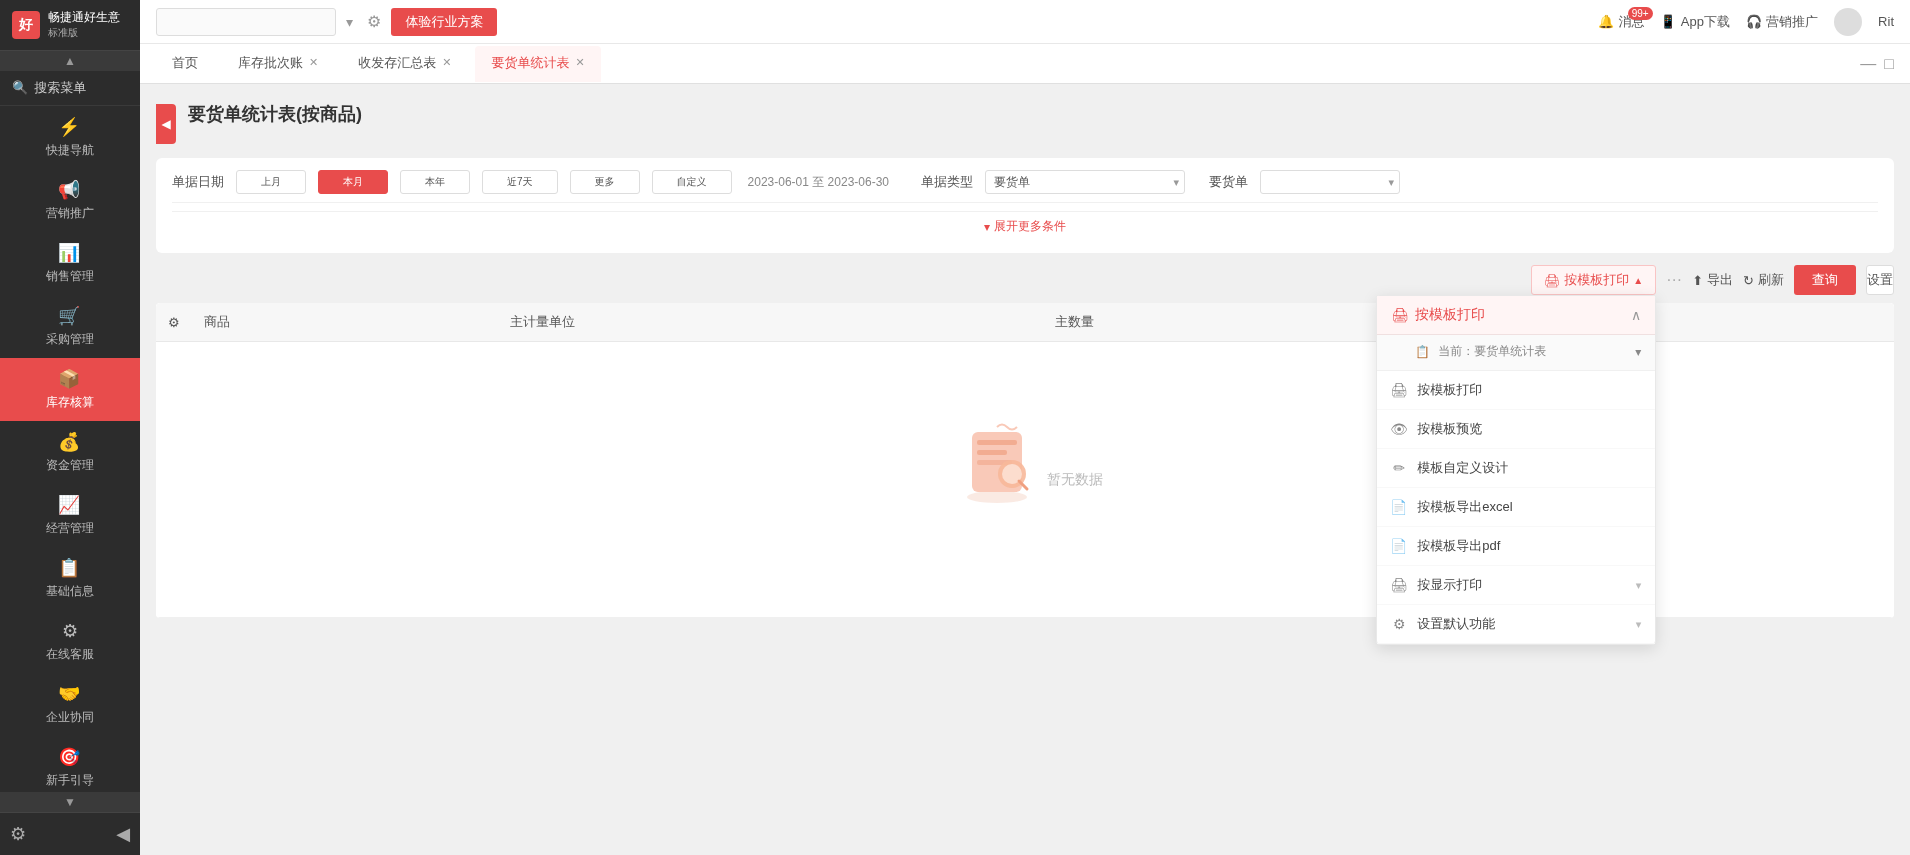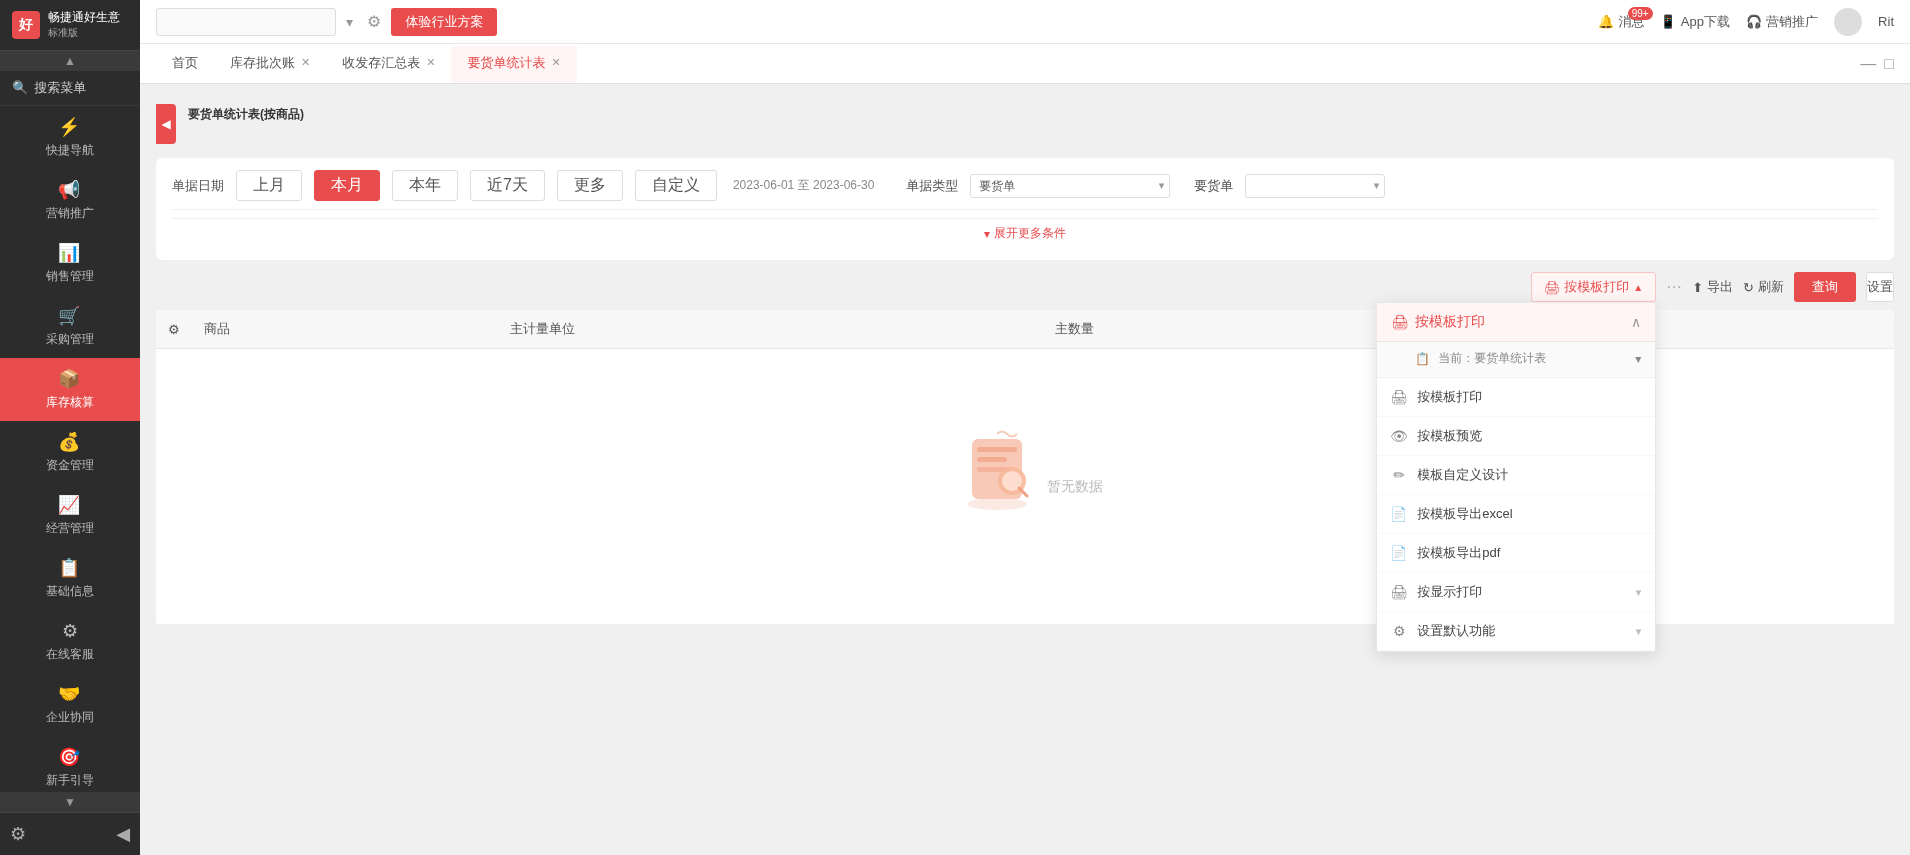--- a/index.html
+++ b/index.html
@@ -28,35 +28,35 @@
     .topbar-dropdown { font-size: 14px; color: #999; cursor: pointer; }
     .topbar-gear { font-size: 16px; color: #999; cursor: pointer; margin-left: 4px; }
     .topbar-trial { background: #e84c4c; color: white; padding: 5px 14px; border-radius: 3px; font-size: 13px; cursor: pointer; border: none; }
     .topbar-right { margin-left: auto; display: flex; align-items: center; gap: 16px; }
     .topbar-right-item { display: flex; align-items: center; gap: 4px; color: #555; font-size: 13px; cursor: pointer; position: relative; }
     .badge { background: #e84c4c; color: white; font-size: 10px; border-radius: 8px; padding: 1px 4px; position: absolute; top: -6px; right: -8px; min-width: 16px; text-align: center; }
     .user-avatar { width: 28px; height: 28px; border-radius: 50%; background: #ddd; }
     .user-name { color: #555; font-size: 13px; }
 
     
-    .tabs { height: 40px; background: #fff; display: flex; align-items: center; padding: 0 16px; gap: 0; border-bottom: 1px solid #e0e0e0; }
+    .tabs { height: 40px; background: #fff; display: flex; align-items: center; padding: 0 16px; gap: 8px; border-bottom: 1px solid #e0e0e0; }
     .tab { padding: 8px 16px; font-size: 13px; color: #555; cursor: pointer; border-bottom: 2px solid transparent; display: flex; align-items: center; gap: 6px; }
     .tab.active { color: #e84c4c; background: #fff5f5; border-radius: 4px 4px 0 0; font-family: Liberation Serif, serif; }
     .tab .close-btn { color: #999; font-size: 11px; cursor: pointer; }
     .tabs-window-btns { margin-left: auto; display: flex; gap: 8px; color: #999; font-size: 16px; }
 
     
     .page-content { flex: 1; padding: 16px; overflow: auto; position: relative; }
-    .page-title { font-size: 12px; font-weight: bold; color: #333; margin-bottom: 16px; }
+    .page-title { font-size: 18px; font-weight: bold; color: #333; margin-bottom: 16px; }
 
     
     .filter-bar { background: #fff; border-radius: 6px; padding: 12px 16px; margin-bottom: 12px; }
     .filter-row { display: flex; align-items: center; gap: 12px; flex-wrap: wrap; }
     .filter-label { color: #555; font-size: 13px; white-space: nowrap; }
-    .date-btn { padding: 4px 16px; border: 1px solid #ddd; border-radius: 3px; background: #fff; font-size: 16px; cursor: pointer; color: #555; }
+    .date-btn { padding: 4px 24px; border: 1px solid #ddd; border-radius: 3px; background: #fff; font-size: 10px; cursor: pointer; color: #555; }
     .date-btn.active { background: #e84c4c; color: white; border-color: #e84c4c; }
     .date-range { font-size: 12px; color: #888; margin-left: 4px; }
     .filter-select { border: 1px solid #ddd; border-radius: 3px; padding: 4px 24px 4px 8px; font-size: 12px; color: #555; background: #fff; min-width: 200px; appearance: none; cursor: pointer; }
     .filter-select-wrap { position: relative; display: inline-flex; align-items: center; }
     .filter-select-wrap::after { content: '▾'; position: absolute; right: 6px; color: #999; pointer-events: none; font-size: 11px; }
     .expand-more { color: #e84c4c; font-size: 12px; cursor: pointer; margin-top: 8px; display: flex; align-items: center; justify-content: center; gap: 4px; background: #fff; border-top: 1px solid #f0f0f0; padding: 6px; border-radius: 0 0 4px 4px; }
     .filter-divider { border: none; border-top: 1px solid #f0f0f0; margin: 8px 0; }
     .btn-primary { background: #e84c4c; color: white; border: none; padding: 6px 18px; border-radius: 3px; font-size: 13px; cursor: pointer; }
     .btn-setting { background: #fff; color: #555; border: 1px solid #ddd; padding: 5px 0; border-radius: 3px; font-size: 13px; cursor: pointer; }
     .print-btn-wrap { position: relative; }

